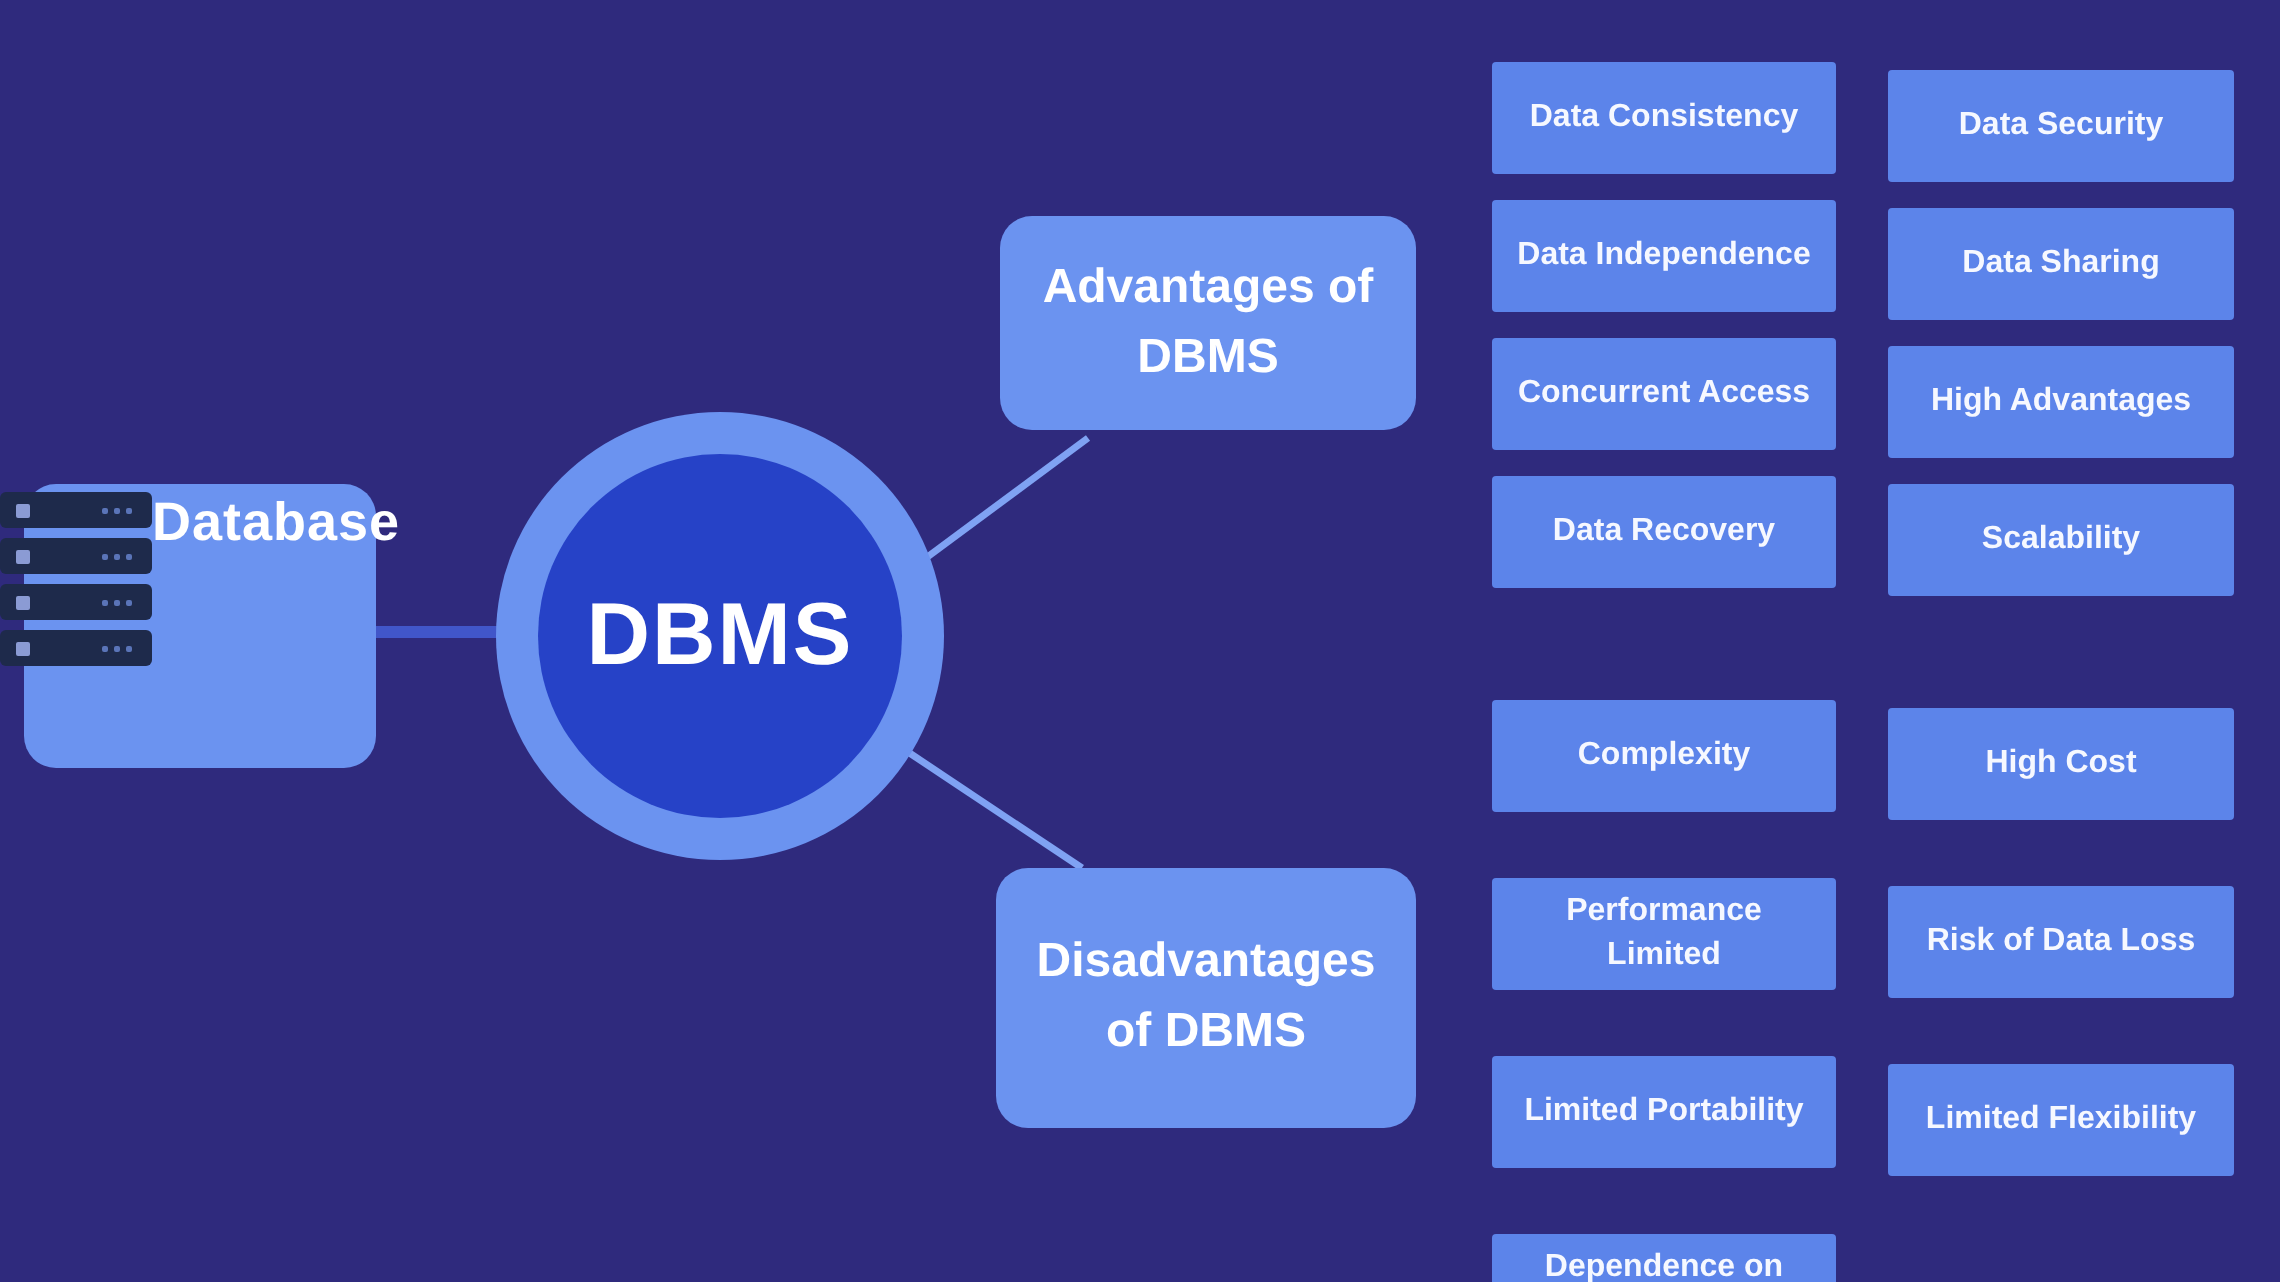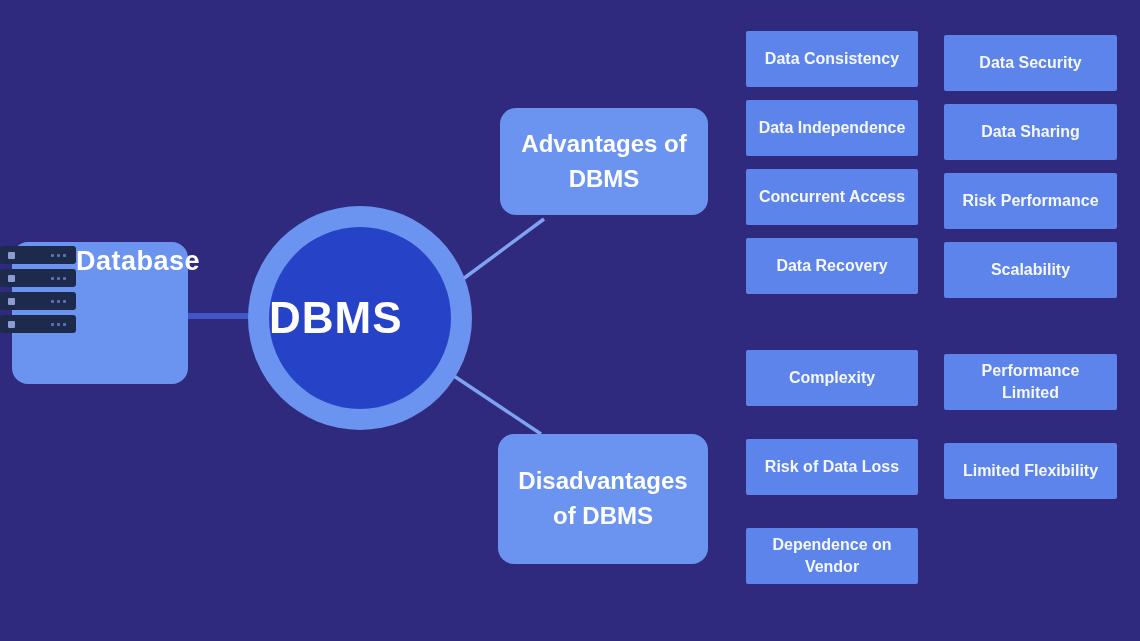--- a/index.html
+++ b/index.html
@@ -79,20 +79,21 @@
     display: flex;
     align-items: center;
     justify-content: center;
   }
   .dbms-inner {
     width: 182px; height: 182px;
     border-radius: 50%;
     background: #2642c7;
     display: flex;
     align-items: center;
+    justify-content: center;
   }
   .dbms-label {
     color: #ffffff;
     font-size: 44px;
     font-weight: 700;
     letter-spacing: 1px;
   }
 
   
   .branch-node {
@@ -173,26 +174,28 @@
   <div class="branch-node disadvantages-node">
     <span>Disadvantages of DBMS</span>
   </div>
 
   <div class="item-grid advantages-grid">
     <div class="item-box">Data Consistency</div>
     <div class="item-box">Data Security</div>
     <div class="item-box">Data Independence</div>
     <div class="item-box">Data Sharing</div>
     <div class="item-box">Concurrent Access</div>
-    <div class="item-box">Risk Performance</div>
+    <div class="item-box">High Advantages</div>
     <div class="item-box">Data Recovery</div>
     <div class="item-box">Scalability</div>
   </div>
 
   <div class="item-grid disadvantages-grid">
     <div class="item-box">Complexity</div>
+    <div class="item-box">High Cost</div>
     <div class="item-box">Performance Limited</div>
     <div class="item-box">Risk of Data Loss</div>
+    <div class="item-box">Limited Portability</div>
     <div class="item-box">Limited Flexibility</div>
     <div class="item-box">Dependence on Vendor</div>
   </div>
 
 </div>
 
 </body></html>

